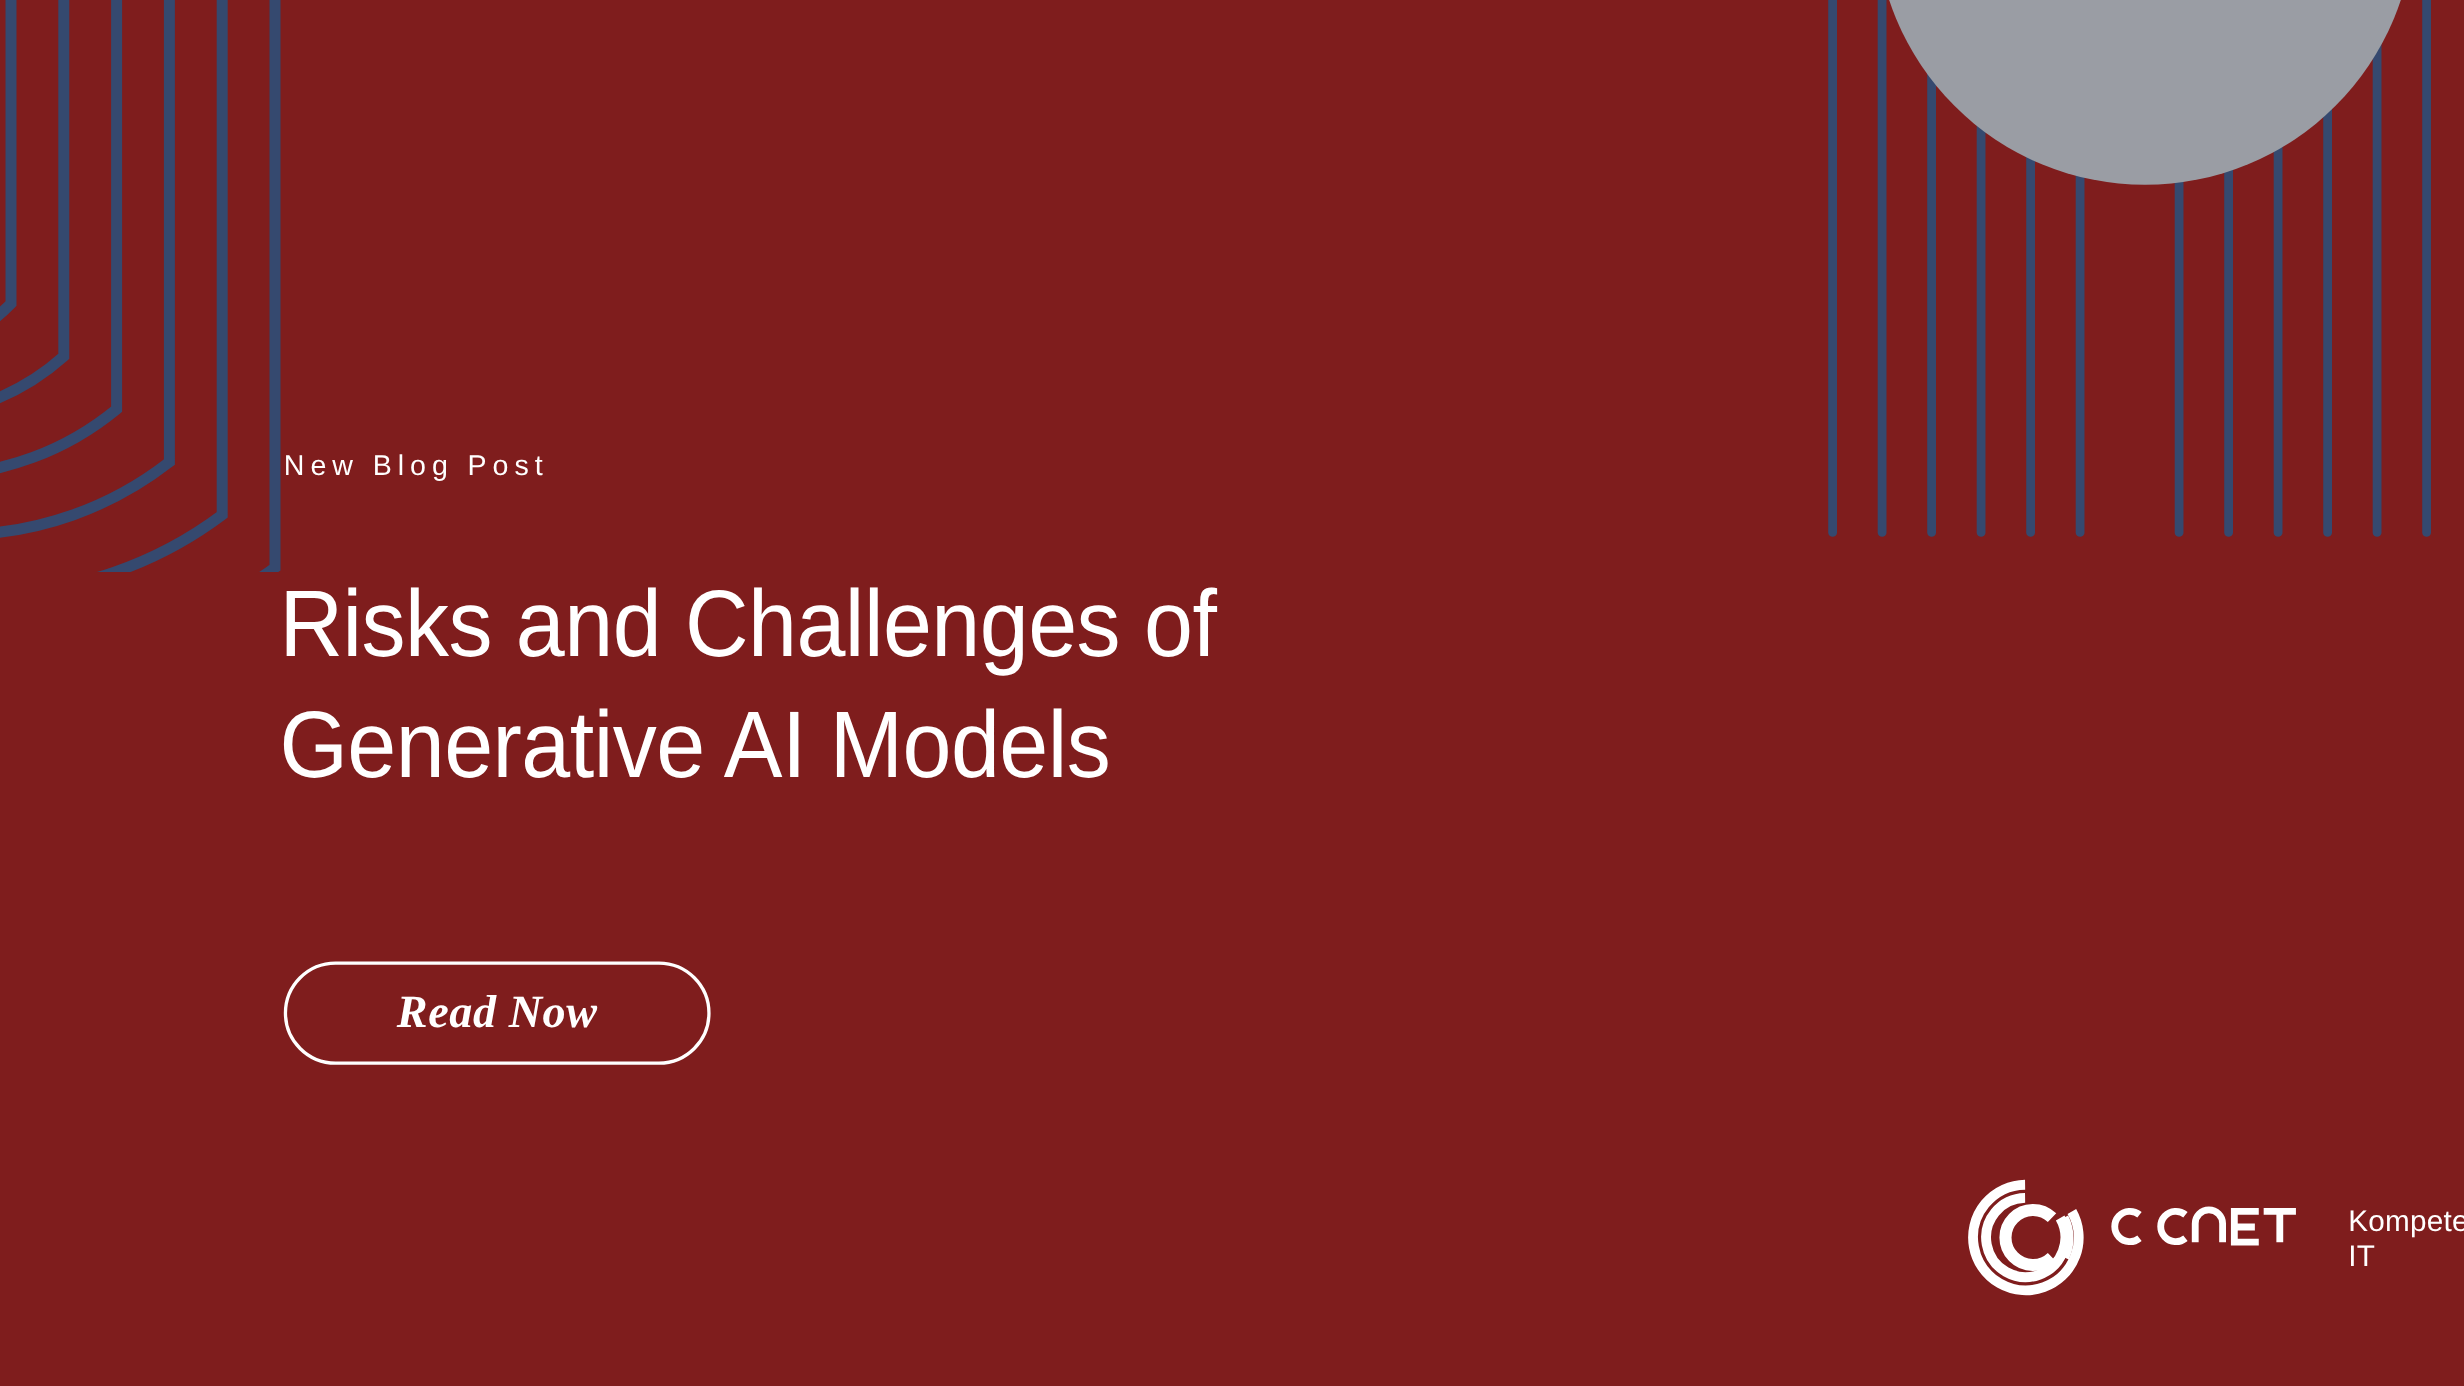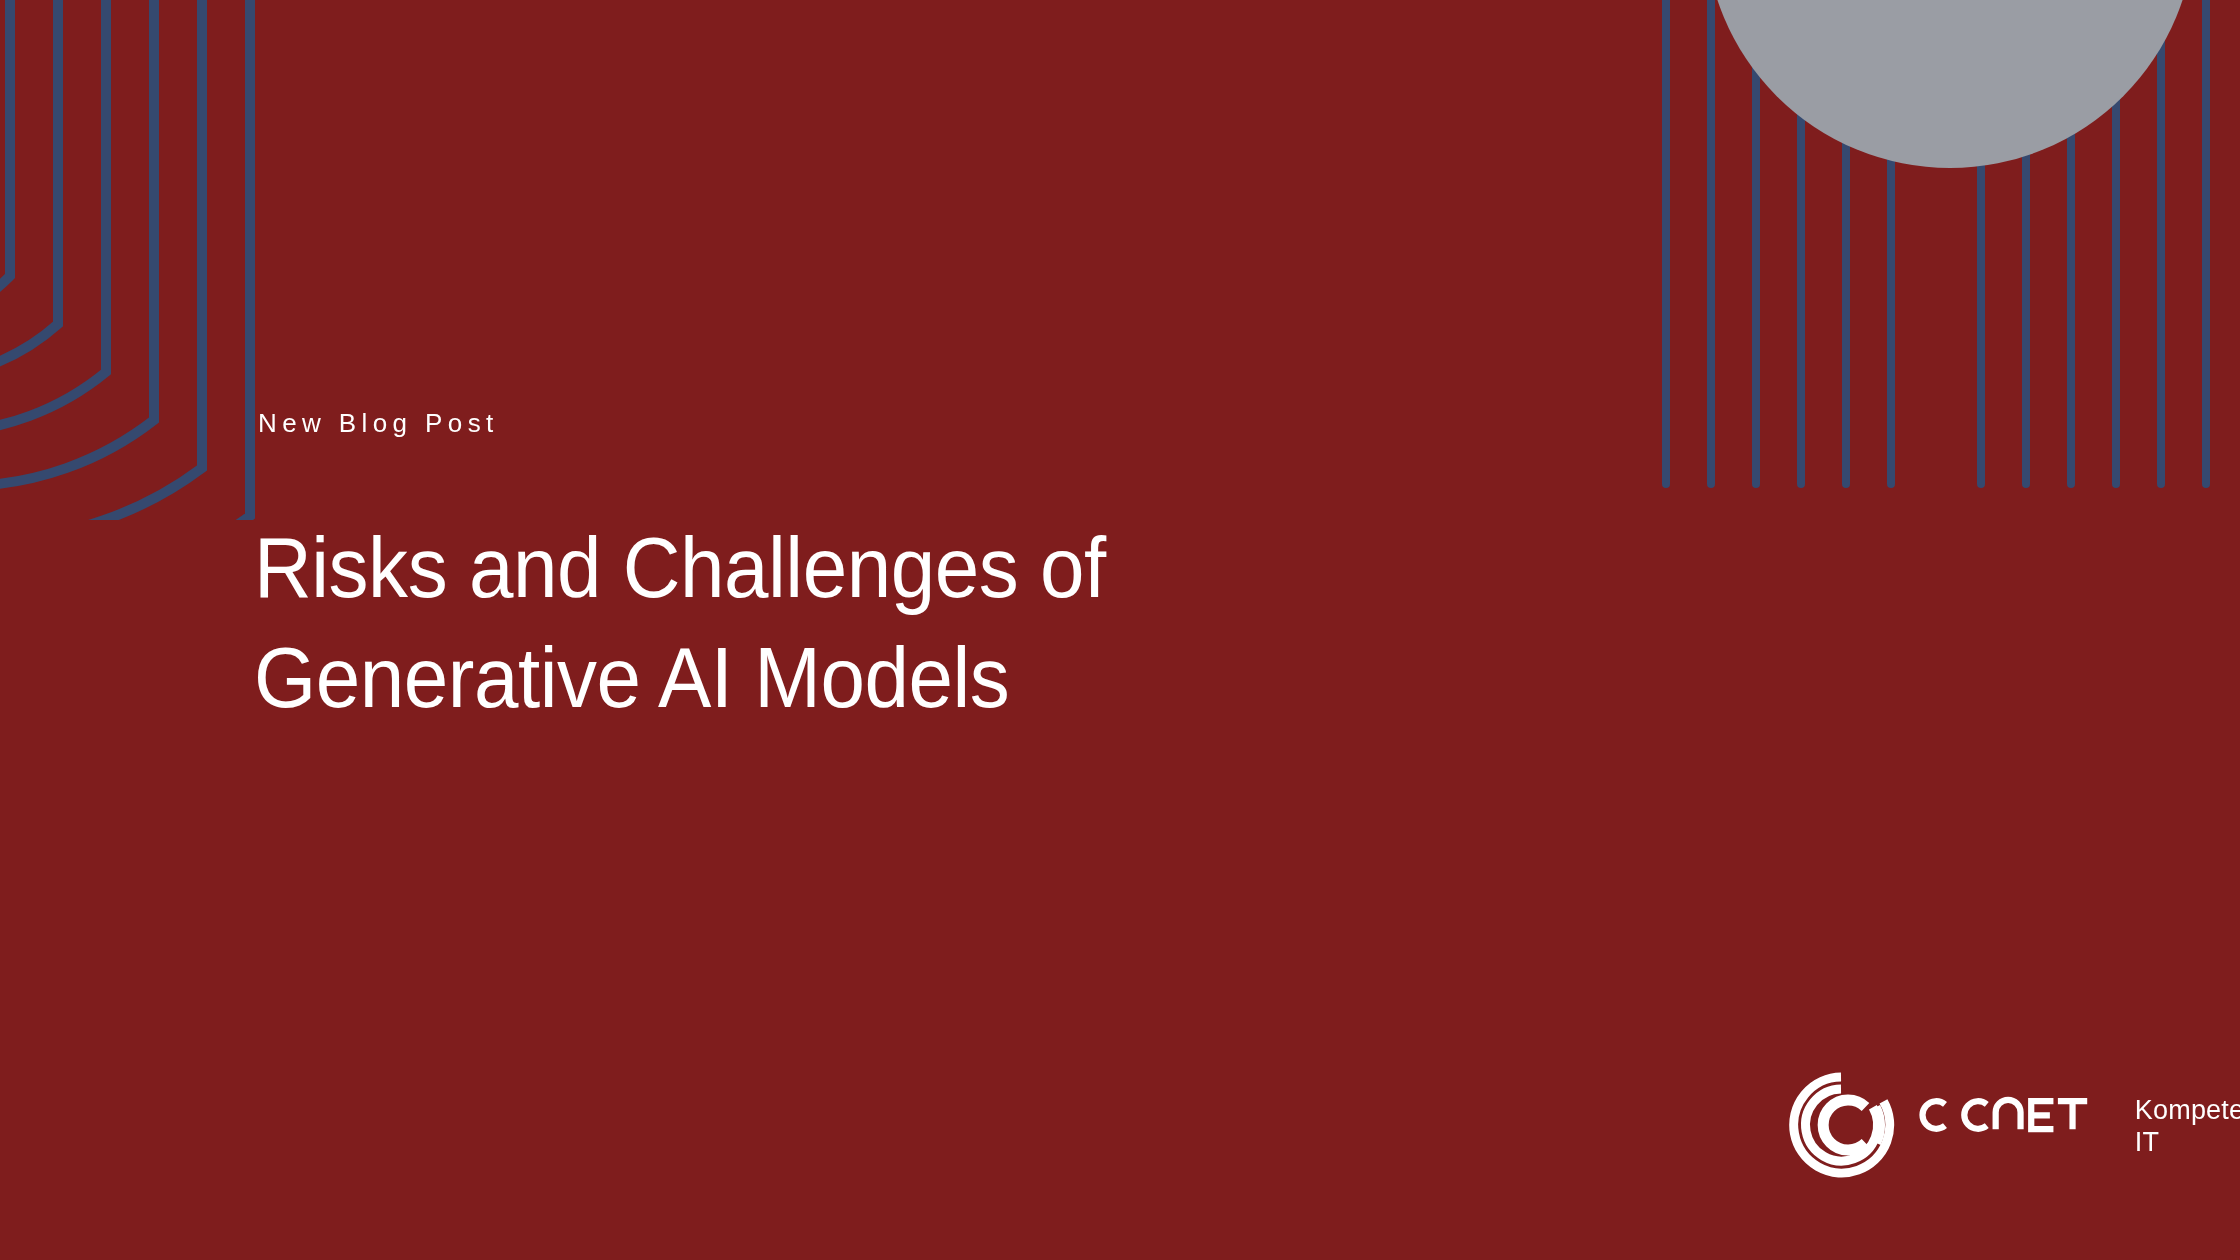--- a/index.html
+++ b/index.html
@@ -157,20 +157,23 @@
   <div class="deco deco-circle-right">
     <div class="disc"></div>
   </div>
 
   <div class="content">
     <div class="eyebrow">New Blog Post</div>
 
     <h1 class="headline">Risks and Challenges of
 Generative AI Models</h1>
 
+    <a class="cta" href="#">
+      <span class="cta-label">Read Now</span>
+    </a>
   </div>
 
   <div class="logo">
     <div class="logo-mark">
       <svg width="108" height="108" viewBox="0 0 108 108" fill="none" aria-hidden="true">
         <g fill="none" stroke="#ffffff">
 
           <path d="M 54 6 A 48 48 0 1 0 96.5 30.4" stroke-width="9"></path>
 
           <path d="M 54 18 A 36 36 0 1 0 85.9 36.3" stroke-width="9"></path>

